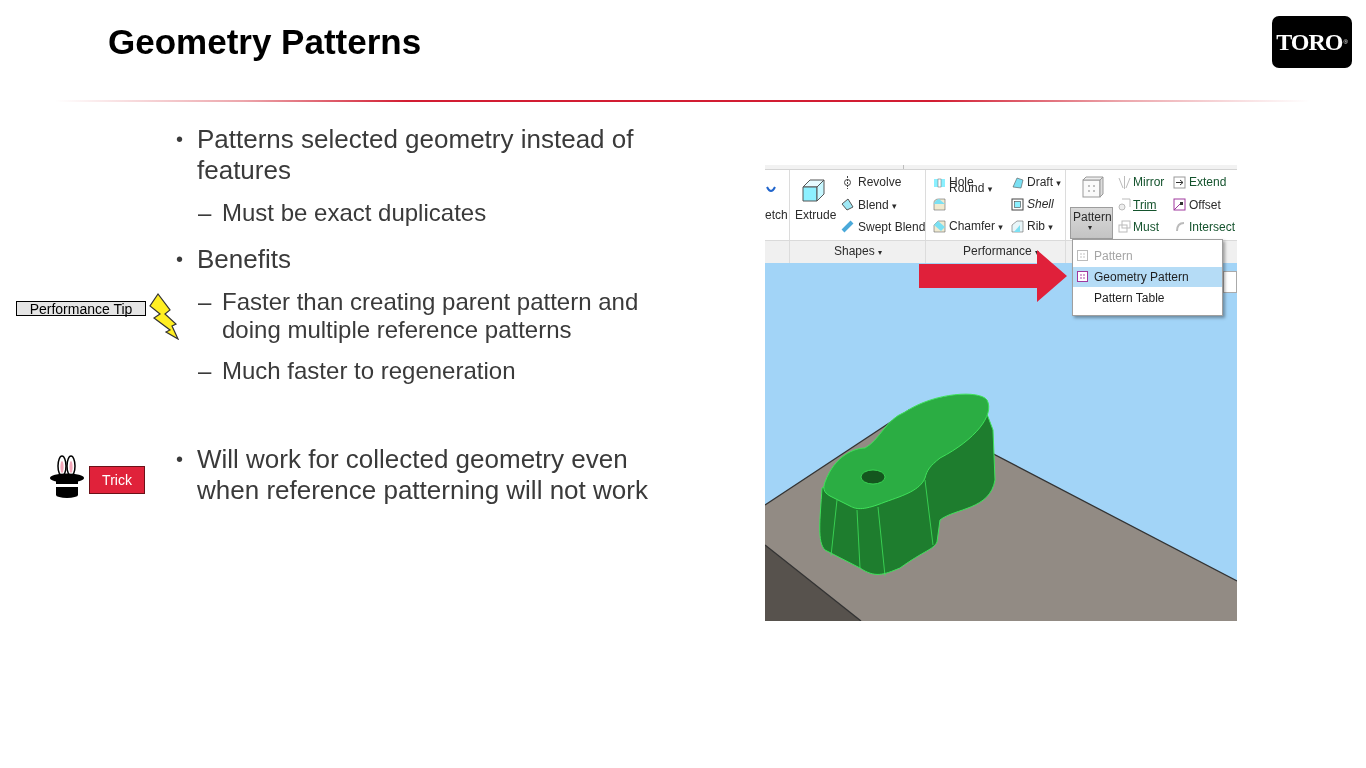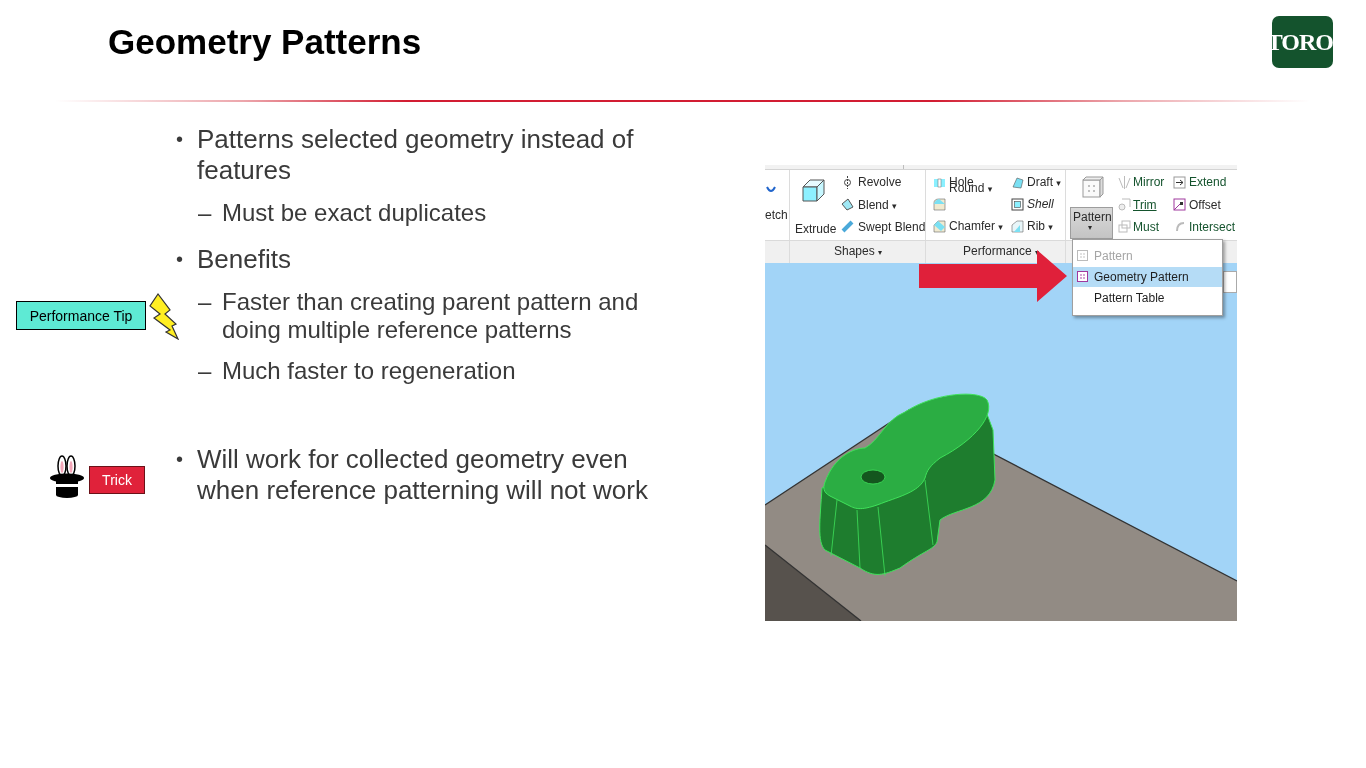--- a/index.html
+++ b/index.html
@@ -1,32 +1,32 @@
 <!DOCTYPE html>
 <html><head>
 <meta charset="utf-8">
 <style>
   html, body { margin:0; padding:0; }
   body { width:1366px; height:768px; background:#ffffff; position:relative; overflow:hidden; font-family:"Liberation Sans", sans-serif; }
   .title { position:absolute; left:108px; top:22px; font-size:35px; font-weight:bold; color:#000; letter-spacing:0px; }
-  .logo { position:absolute; left:1272px; top:16px; width:61px; height:52px; background:#14532d; border-radius:7px; display:flex; align-items:center; justify-content:center; }
+  .logo { position:absolute; left:1272px; top:16px; width:80px; height:52px; background:#000000; border-radius:7px; display:flex; align-items:center; justify-content:center; }
   .logo span { font-family:"Liberation Serif", serif; font-weight:bold; color:#fff; font-size:24px; letter-spacing:-1px; }
   .logo sup { font-size:6px; color:#fff; margin-left:1px; }
   .rule { position:absolute; left:55px; top:100px; width:1255px; height:2px;
     background:linear-gradient(to right, rgba(208,32,46,0) 0%, rgba(208,32,46,0.4) 15%, #d21d32 28%, #d21d32 70%, rgba(208,32,46,0.4) 85%, rgba(208,32,46,0) 100%); }
 
   .bullets { position:absolute; left:176px; top:0; width:560px; color:#3a3a3a; }
   .b1 { position:absolute; font-size:26px; line-height:31px; }
   .b1 .dot { position:absolute; left:0; top:0; font-size:20px; }
   .b1 .txt { position:absolute; left:21px; top:0; white-space:nowrap; }
   .b2 { position:absolute; font-size:24px; line-height:28px; }
   .b2 .dash { position:absolute; left:22px; top:0; }
   .b2 .txt { position:absolute; left:46px; top:0; white-space:nowrap; }
 
-  .tip { position:absolute; left:16px; top:301px; width:130px; height:29px; background:#5eead4; border:1px solid #000; box-sizing:border-box; font-size:14px; color:#000; display:flex; align-items:center; justify-content:center; }
+  .tip { position:absolute; left:16px; top:301px; width:130px; height:15px; background:#e5e5e5; border:1px solid #000; box-sizing:border-box; font-size:14px; color:#000; display:flex; align-items:center; justify-content:center; }
   .bolt { position:absolute; left:148px; top:292px; width:32px; height:48px; }
   .trick { position:absolute; left:89px; top:466px; width:56px; height:28px; background:#e0223a; border:1px solid #6b1118; box-sizing:border-box; font-size:14px; color:#fff; display:flex; align-items:center; justify-content:center; }
   .hat { position:absolute; left:48px; top:454px; width:38px; height:46px; }
 
   
   .shot { position:absolute; left:765px; top:165px; width:472px; height:456px; overflow:hidden; background:#a2d4f7; }
   .ribbon { position:absolute; left:0; top:0; width:472px; height:97px; background:#ffffff; border-bottom:1px solid #c9c9c9; }
   .ribbon .toptab { position:absolute; top:0; left:0; width:472px; height:4px; border-bottom:1px solid #d4d4d4; background:#f2f2f2; }
   .ribbon .tabsep { position:absolute; top:0; left:138px; width:1px; height:4px; background:#bdbdbd; }
   .groupbar { position:absolute; left:0; top:75px; width:472px; height:22px; background:#f0f0f0; border-top:1px solid #dadada; }
@@ -142,21 +142,21 @@
         <path d="M2,8 Q6,16 10,8" stroke="#2266cc" stroke-width="2" fill="none"></path>
       </svg>
     <div class="rtxt" style="left:0;top:43px;">etch</div>
     <div class="vsep" style="left:24px;"></div>
 
     <svg class="ico" style="left:35px;top:12px;width:26px;height:26px;" viewBox="0 0 26 26">
         <polygon points="3,10 10,3 24,3 17,10" fill="#e6fbff" stroke="#555"></polygon>
         <polygon points="3,10 17,10 17,24 3,24" fill="#8df0ff" stroke="#555"></polygon>
         <polygon points="17,10 24,3 24,17 17,24" fill="#c7f7ff" stroke="#555"></polygon>
       </svg>
-    <div class="rtxt" style="left:30px;top:43px;margin-top:14px;">Extrude</div>
+    <div class="rtxt" style="left:30px;top:43px;">Extrude</div>
 
     <svg class="ico" style="left:76px;top:11px;" viewBox="0 0 13 13">
         <circle cx="6.5" cy="6.5" r="3" fill="none" stroke="#444"></circle>
         <line x1="6.5" y1="0" x2="6.5" y2="13" stroke="#444" stroke-dasharray="2,1"></line>
       </svg>
     <div class="rtxt" style="left:93px;top:10px;">Revolve</div>
     <svg class="ico" style="left:76px;top:33px;" viewBox="0 0 13 13">
         <polygon points="1,6 7,1 12,9 6,12" fill="#9fe8f5" stroke="#555"></polygon>
       </svg>
     <div class="rtxt" style="left:93px;top:33px;"><span>Blend</span> <span style="font-size:9px;">▾</span></div>

